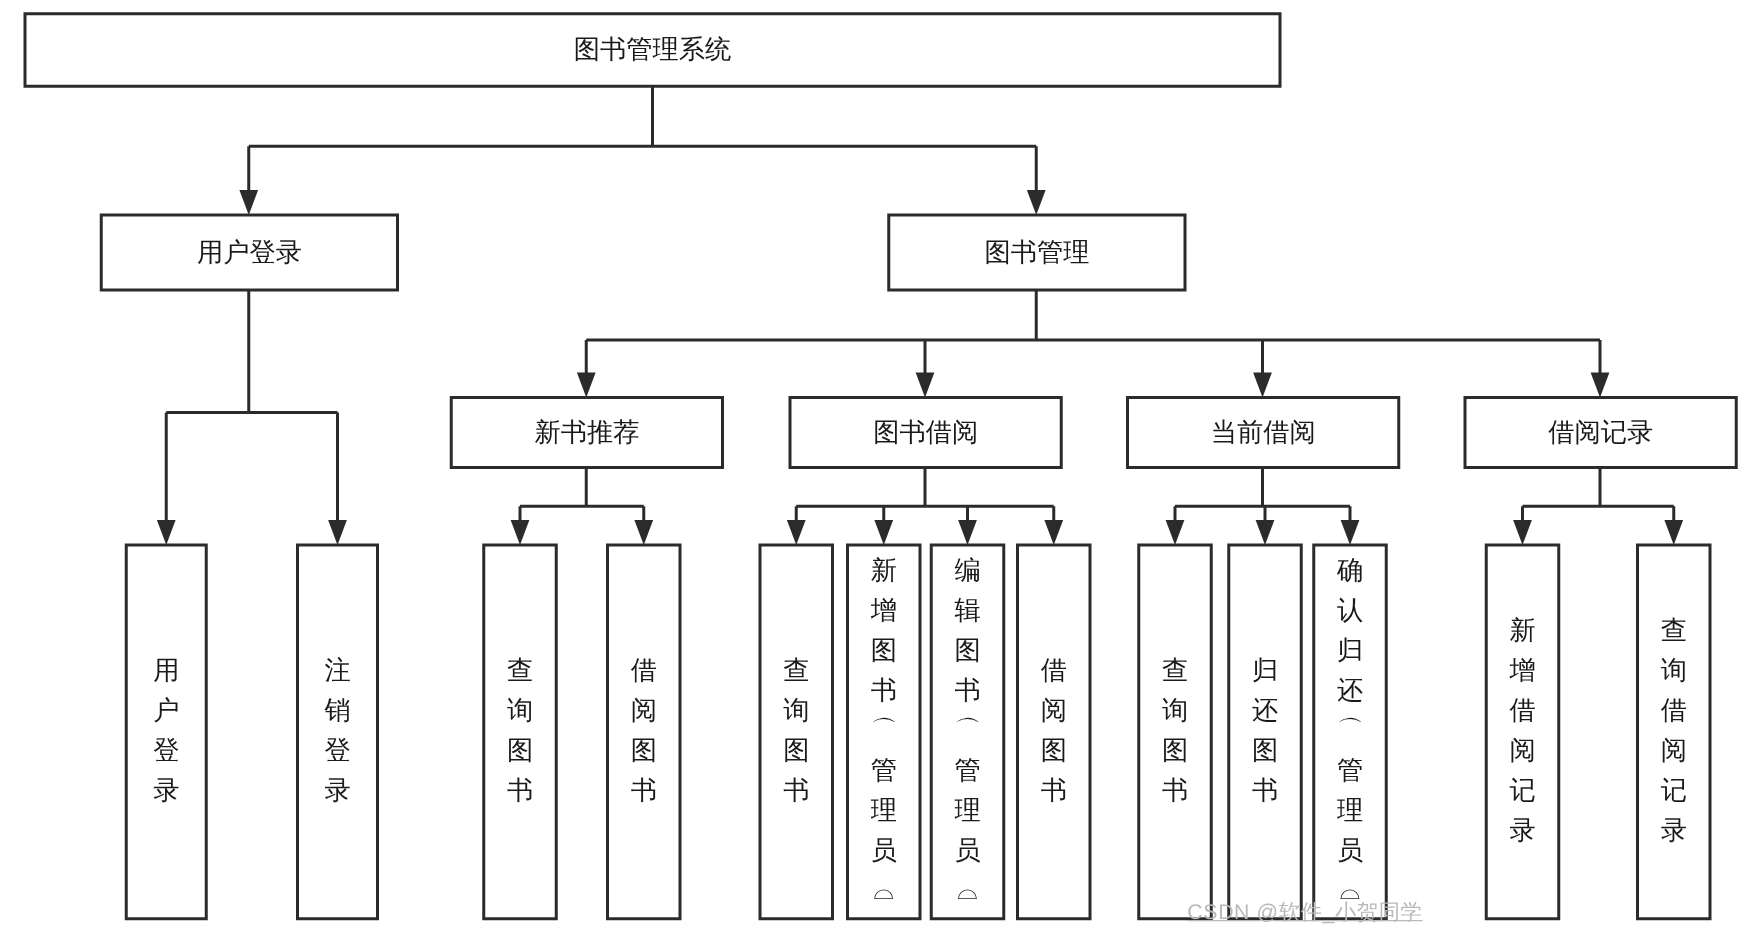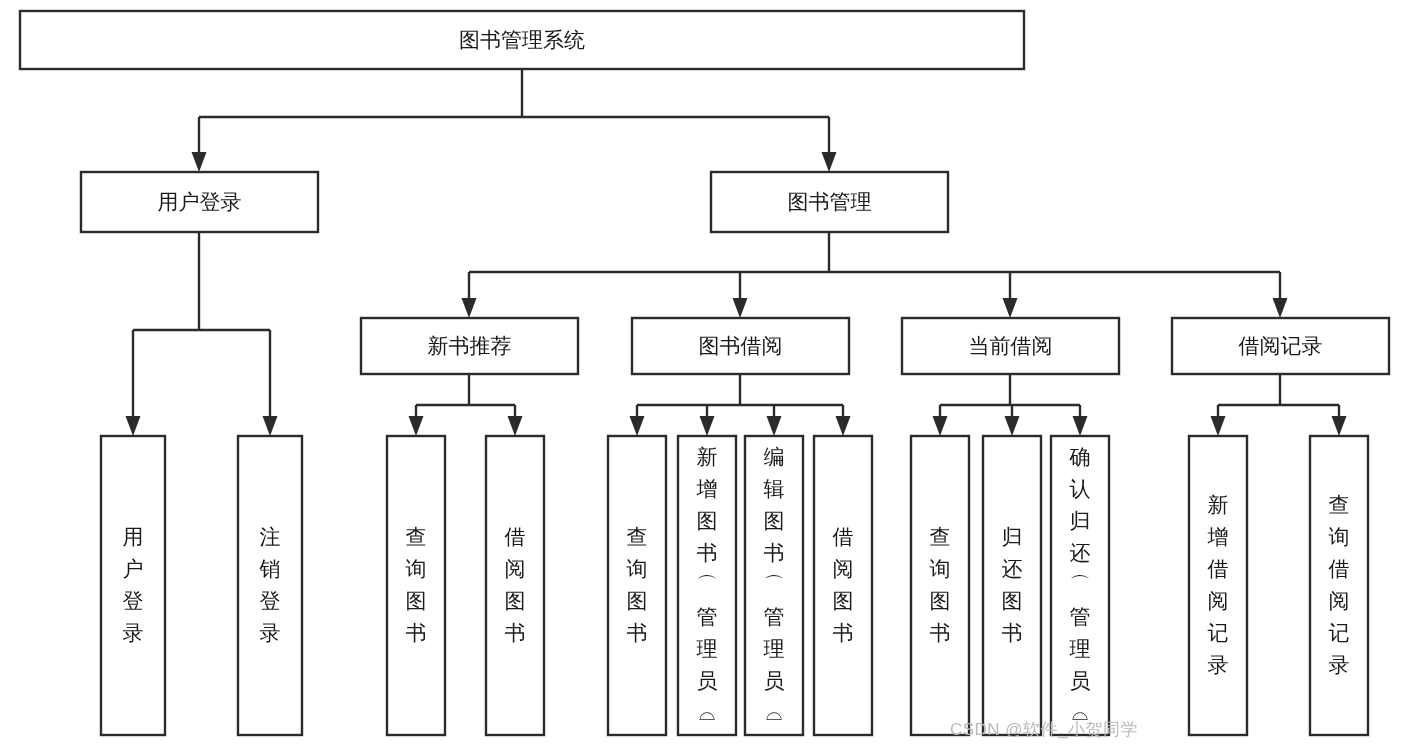--- a/index.html
+++ b/index.html
@@ -59,20 +59,21 @@
   .watermark-text {
     position: absolute;
     right: 8px;
     bottom: 6px;
     font-family: "Liberation Sans", "DejaVu Sans", sans-serif;
     font-size: 17px;
     color: #b9b9b9;
     white-space: nowrap;
     letter-spacing: 0.5px;
     pointer-events: none;
+    text-decoration: underline;
   }
 </style>
 </head>
 <body>
 
 <div id="diagram-root">
   <svg class="diagram-canvas" viewBox="0 0 1405 747">
     <g id="connector-layer">
         <g>
           <path d="M 522 69 L 522 117" class="connector"></path>

